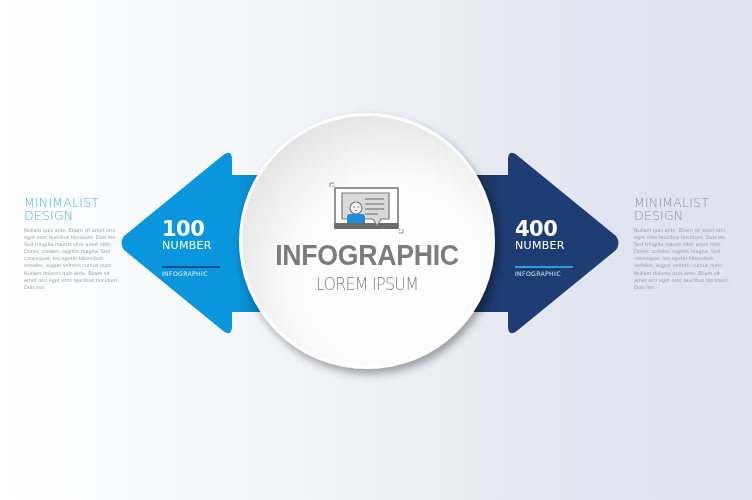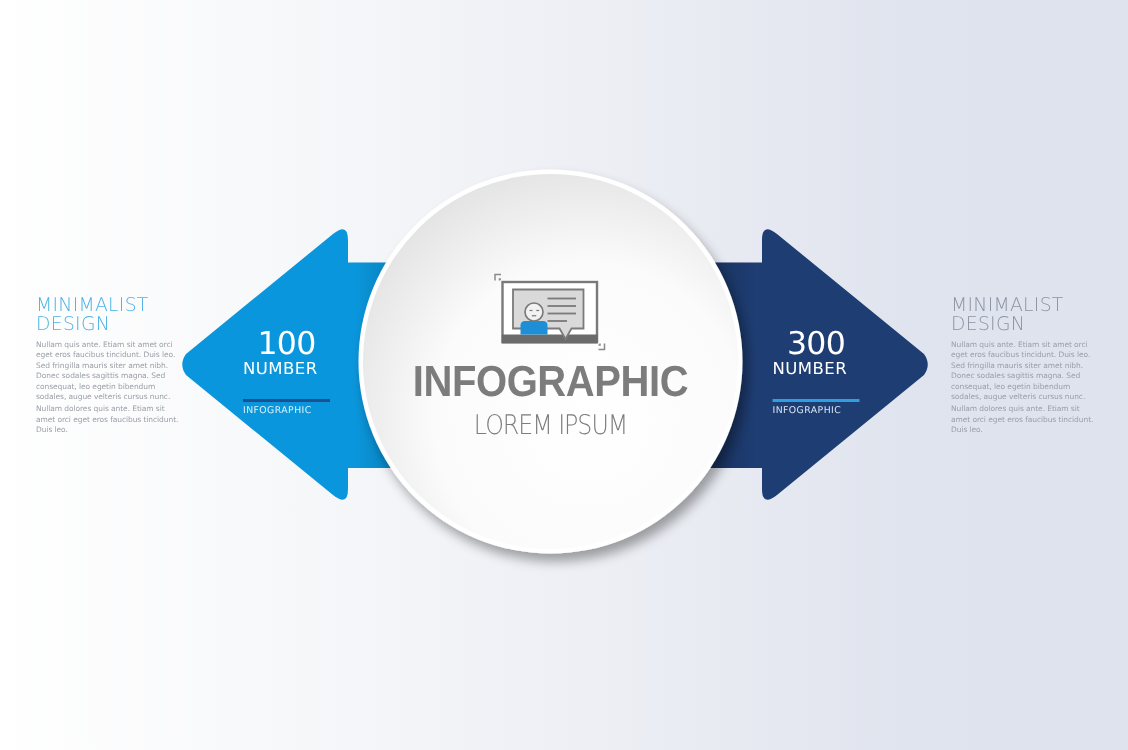--- a/index.html
+++ b/index.html
@@ -21,22 +21,22 @@
     font-family: "DejaVu Sans", sans-serif;
     font-size:5px; line-height:7.1px; color:#9a9ea6; letter-spacing:-0.05px;
   }
   .left-side { left:24px; top:196px; }
   .left-side .title { color:#4cb1e6; }
   .right-side { left:634px; top:196px; }
   .right-side .title { color:#8a93a3; }
 
   .arrow-label { position:absolute; color:#ffffff; }
   .arrow-label .num {
-    font-family: "DejaVu Sans", sans-serif; font-weight:400;
-    font-size:21px; line-height:21px; letter-spacing:-0.5px;text-align:center;
+    font-family: "DejaVu Sans", sans-serif; font-weight:700;
+    font-size:21px; line-height:21px; letter-spacing:-0.5px;
   }
   .arrow-label .word {
     font-family: "DejaVu Sans", sans-serif; font-size:11px; line-height:12px;
     letter-spacing:0.3px; padding-bottom:13px;
   }
   .arrow-label .rule { height:2px; width:58px; margin:1px 0 2px 0; }
   .arrow-label .sub {
     font-family: "DejaVu Sans", sans-serif; font-size:6.2px; line-height:8px; letter-spacing:0.3px;
   }
   .label-left { left:162px; top:219px; }
@@ -131,21 +131,21 @@
   </div>
 
   <div class="arrow-label label-left">
     <div class="num">100</div>
     <div class="word">NUMBER</div>
     <div class="rule"></div>
     <div class="sub">INFOGRAPHIC</div>
   </div>
 
   <div class="arrow-label label-right">
-    <div class="num">300</div>
+    <div class="num">400</div>
     <div class="word">NUMBER</div>
     <div class="rule"></div>
     <div class="sub">INFOGRAPHIC</div>
   </div>
 
   <div class="center-text center-title" style="color: rgb(124, 124, 124);">INFOGRAPHIC</div>
   <div class="center-text center-sub" style="color: rgb(124, 124, 124);">LOREM IPSUM</div>
 </div>
 
 </body></html>

